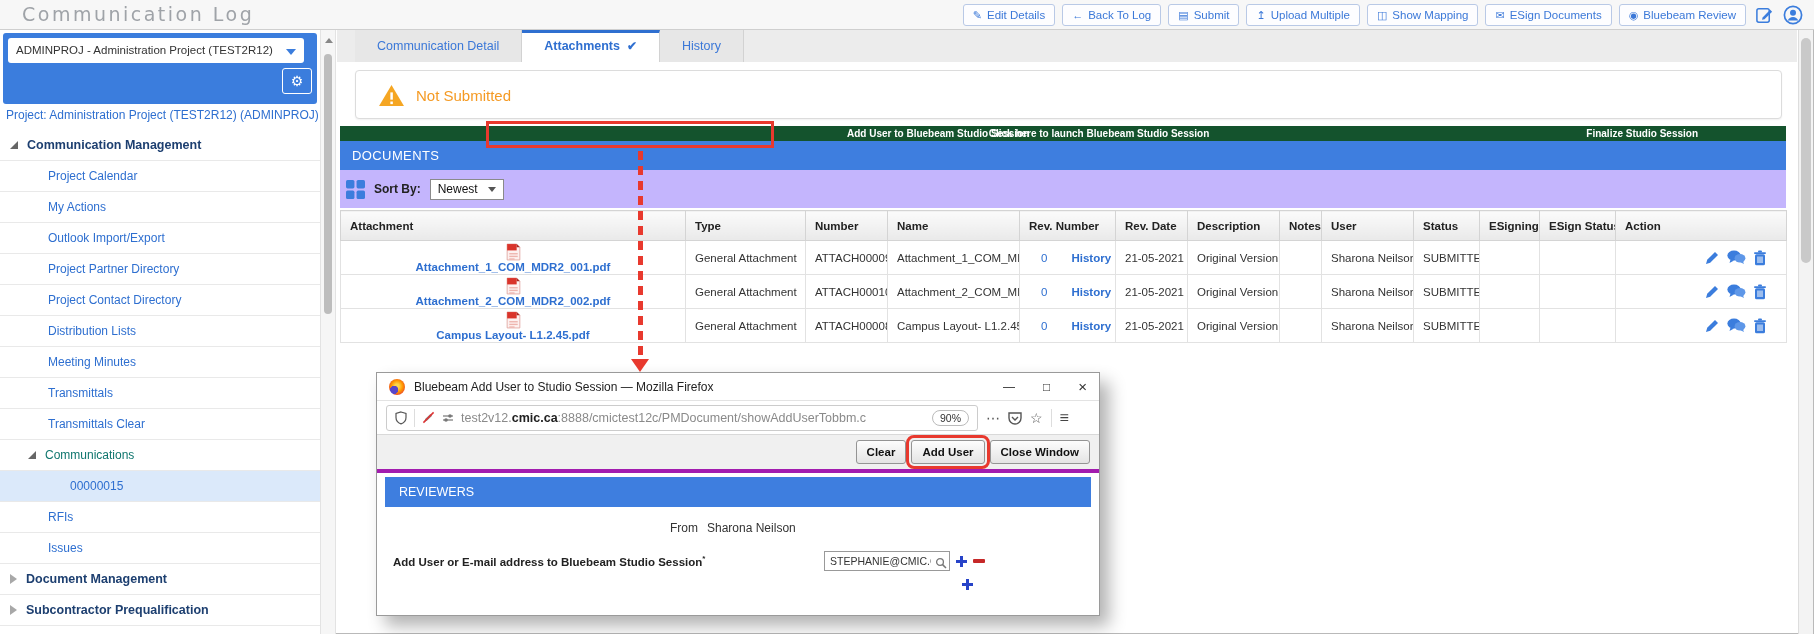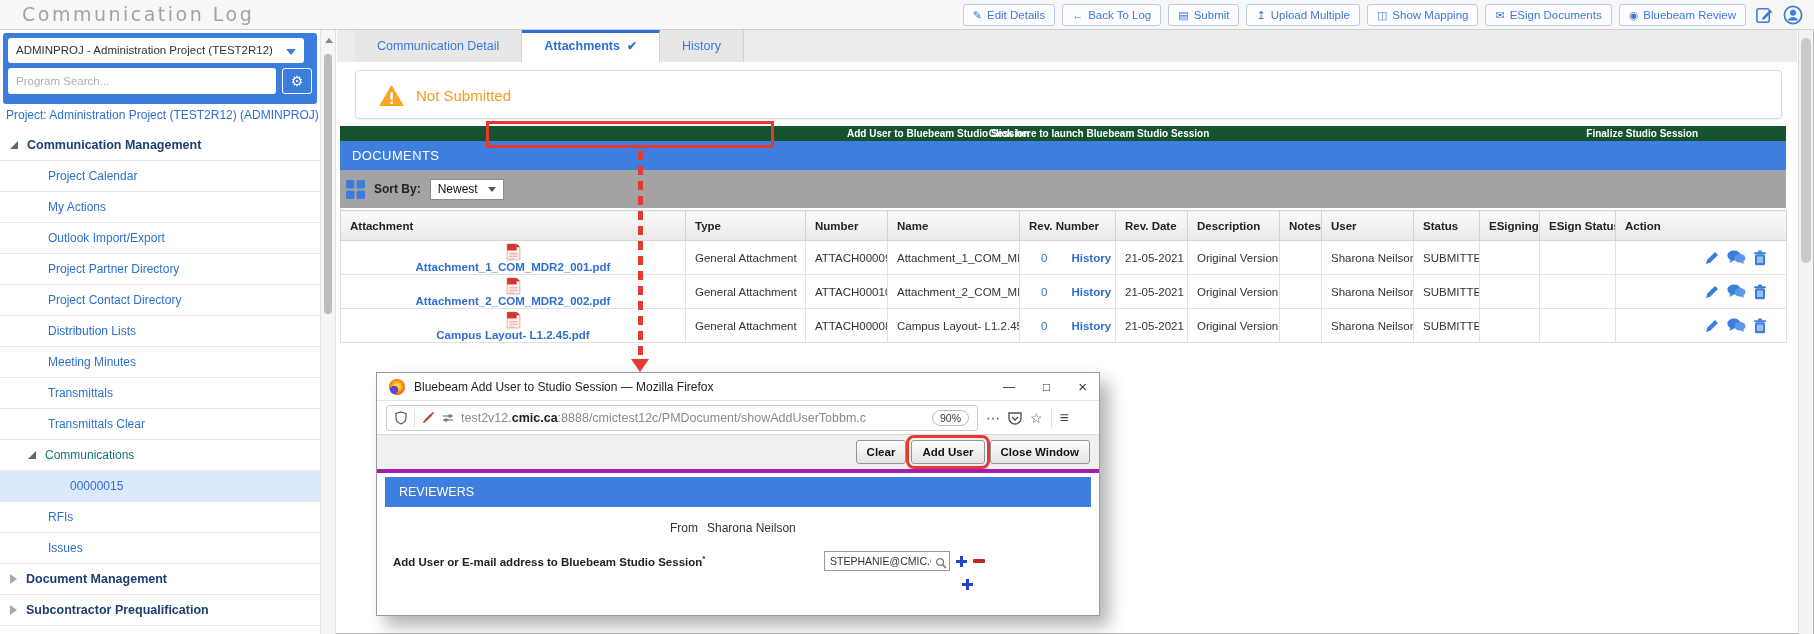--- a/index.html
+++ b/index.html
@@ -47,21 +47,21 @@
 
   .warnbox { position:absolute; left:355px; top:70px; width:1427px; height:49px; background:#fff; border:1px solid #dcdcdc; border-radius:4px; box-shadow:0 1px 2px rgba(0,0,0,.06); }
   .warn-ic { position:absolute; left:22px; top:13px; }
   .warn-text { position:absolute; left:60px; top:0; line-height:49px; font-size:15px; color:#f59a23; }
 
   .tealbar { position:absolute; left:340px; top:126px; width:1446px; height:15px; background:#14532d; }
   .teal-link { position:absolute; top:0; line-height:15px; font-size:10px; font-weight:bold; color:#fff; cursor:pointer; white-space:nowrap; }
   .tl-add { left:507px; } .tl-launch { left:50%; transform:translateX(-50%);margin-left:36px; } .tl-final { right:88px; }
 
   .docsbar { position:absolute; left:340px; top:141px; width:1446px; height:29px; background:#3e7edf; color:#fff; font-size:13px; line-height:29px; padding-left:12px; letter-spacing:.4px; }
-  .sortrow { position:absolute; left:340px; top:170px; width:1446px; height:38px; background:#a3a3a3; display:flex; align-items:center; gap:9px; padding-left:6px; }
+  .sortrow { position:absolute; left:340px; top:170px; width:1446px; height:38px; background:#c4b5fd; display:flex; align-items:center; gap:9px; padding-left:6px; }
   .sort-label { font-size:12px; font-weight:bold; color:#222; }
   .sort-select { height:21px; border:1px solid #8a8a8a; background:#fff; font-size:12px; color:#111; display:flex; align-items:center; gap:10px; padding:0 7px; cursor:pointer; }
   .sort-caret { width:0; height:0; border-left:4px solid transparent; border-right:4px solid transparent; border-top:5px solid #555; }
 
   table.docs { position:absolute; left:340px; top:210px; width:1446px; border-collapse:collapse; font-size:11.5px; table-layout:fixed; }
   table.docs th { height:30px; background:linear-gradient(#fbfbfb,#e9e9e9); border:1px solid #d4d4d4; text-align:left; padding:0 9px; font-weight:bold; color:#222; white-space:nowrap; overflow:hidden; }
   table.docs td { height:34px; border:1px solid #e2e2e2; padding:0 9px; color:#333; white-space:nowrap; overflow:hidden; background:#fff; }
   .file-link { display:flex; align-items:center; cursor:pointer;flex-direction:column; }
   .file-link .fname { color:#2e6fd0; font-weight:bold; }
   .lnk { color:#2e6fd0; cursor:pointer; }
@@ -166,21 +166,20 @@
       </div>
     </div>
   </div>
 
   <div class="sidebar">
     <div class="blue-panel">
       <div class="proj-select">
         <span>ADMINPROJ - Administration Project (TEST2R12)</span>
         <span class="proj-caret"></span>
       </div>
-      <input class="search-input" placeholder="Program Search..." style="">
       <div class="gear-btn">
         <span>⚙</span>
       </div>
     </div>
     <div class="project-line">Project: Administration Project (TEST2R12) (ADMINPROJ)</div>
     <div class="tree">
       <div class="trow group">
         <span class="tri-exp"></span>
         <span>Communication Management</span>
       </div>

